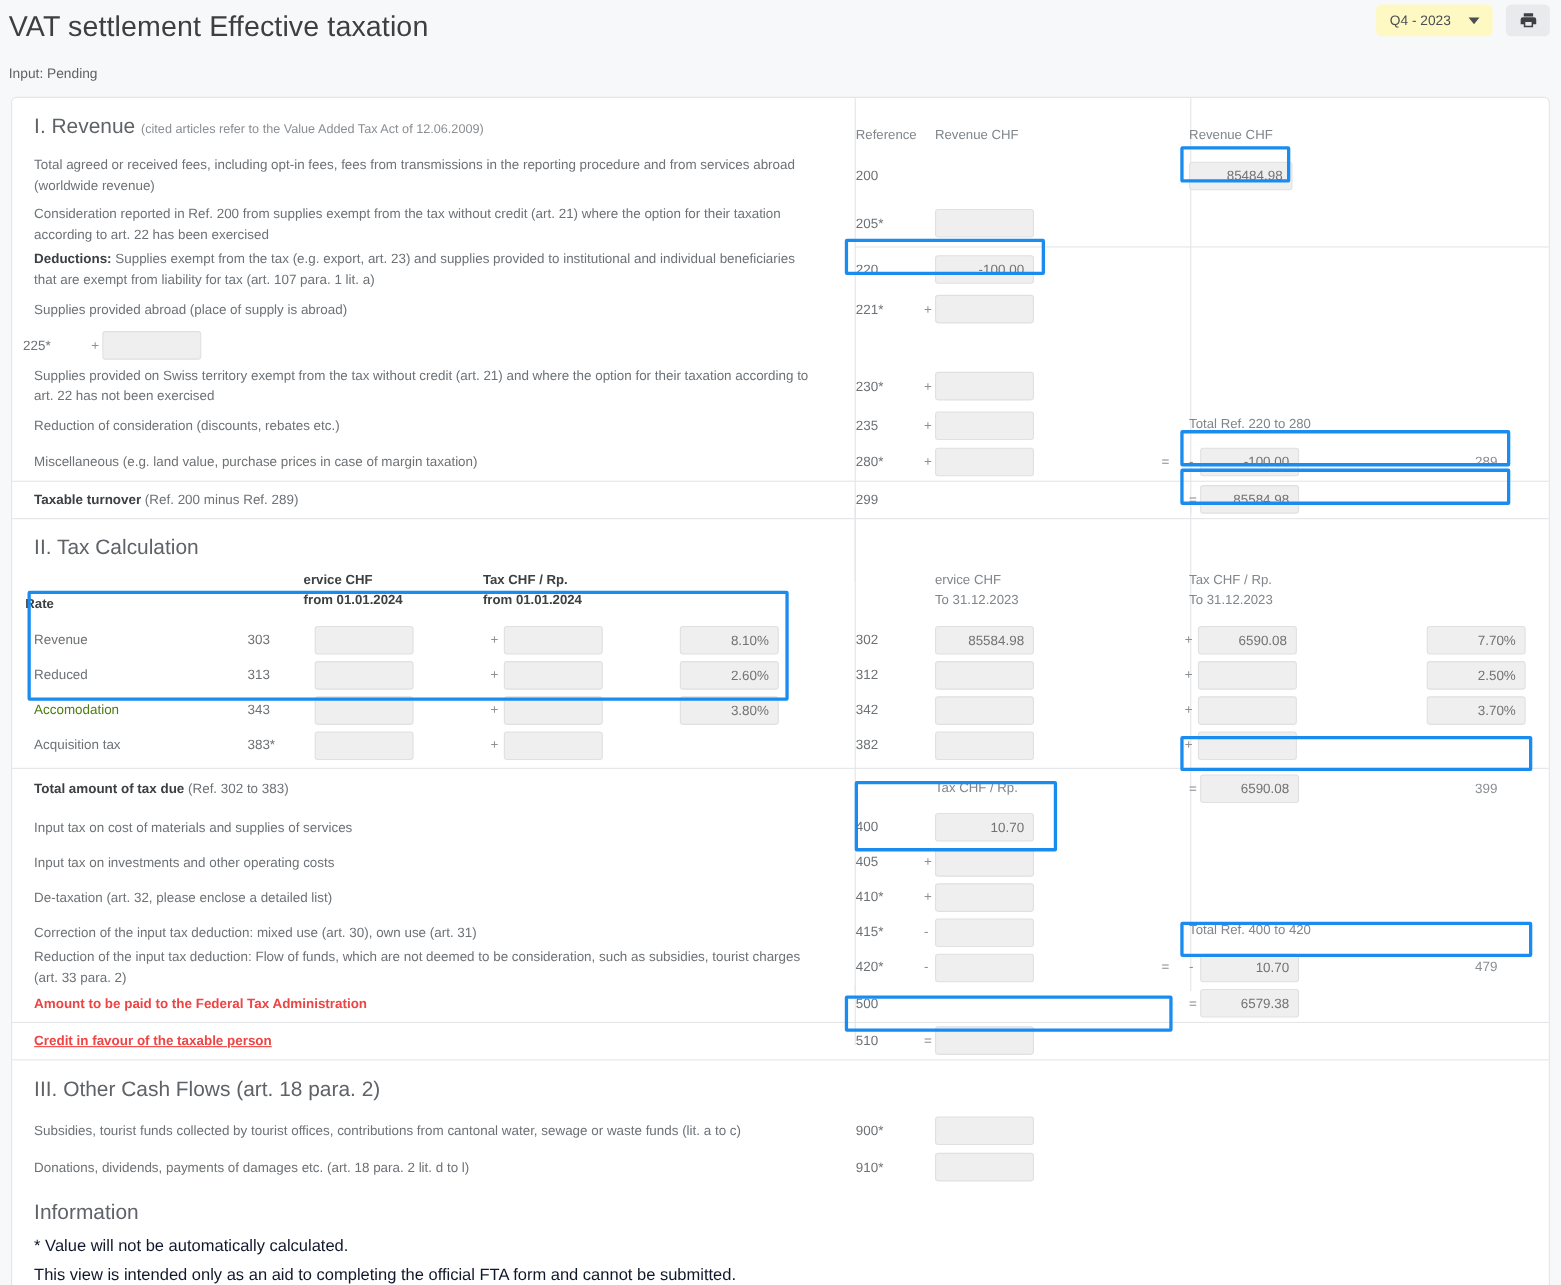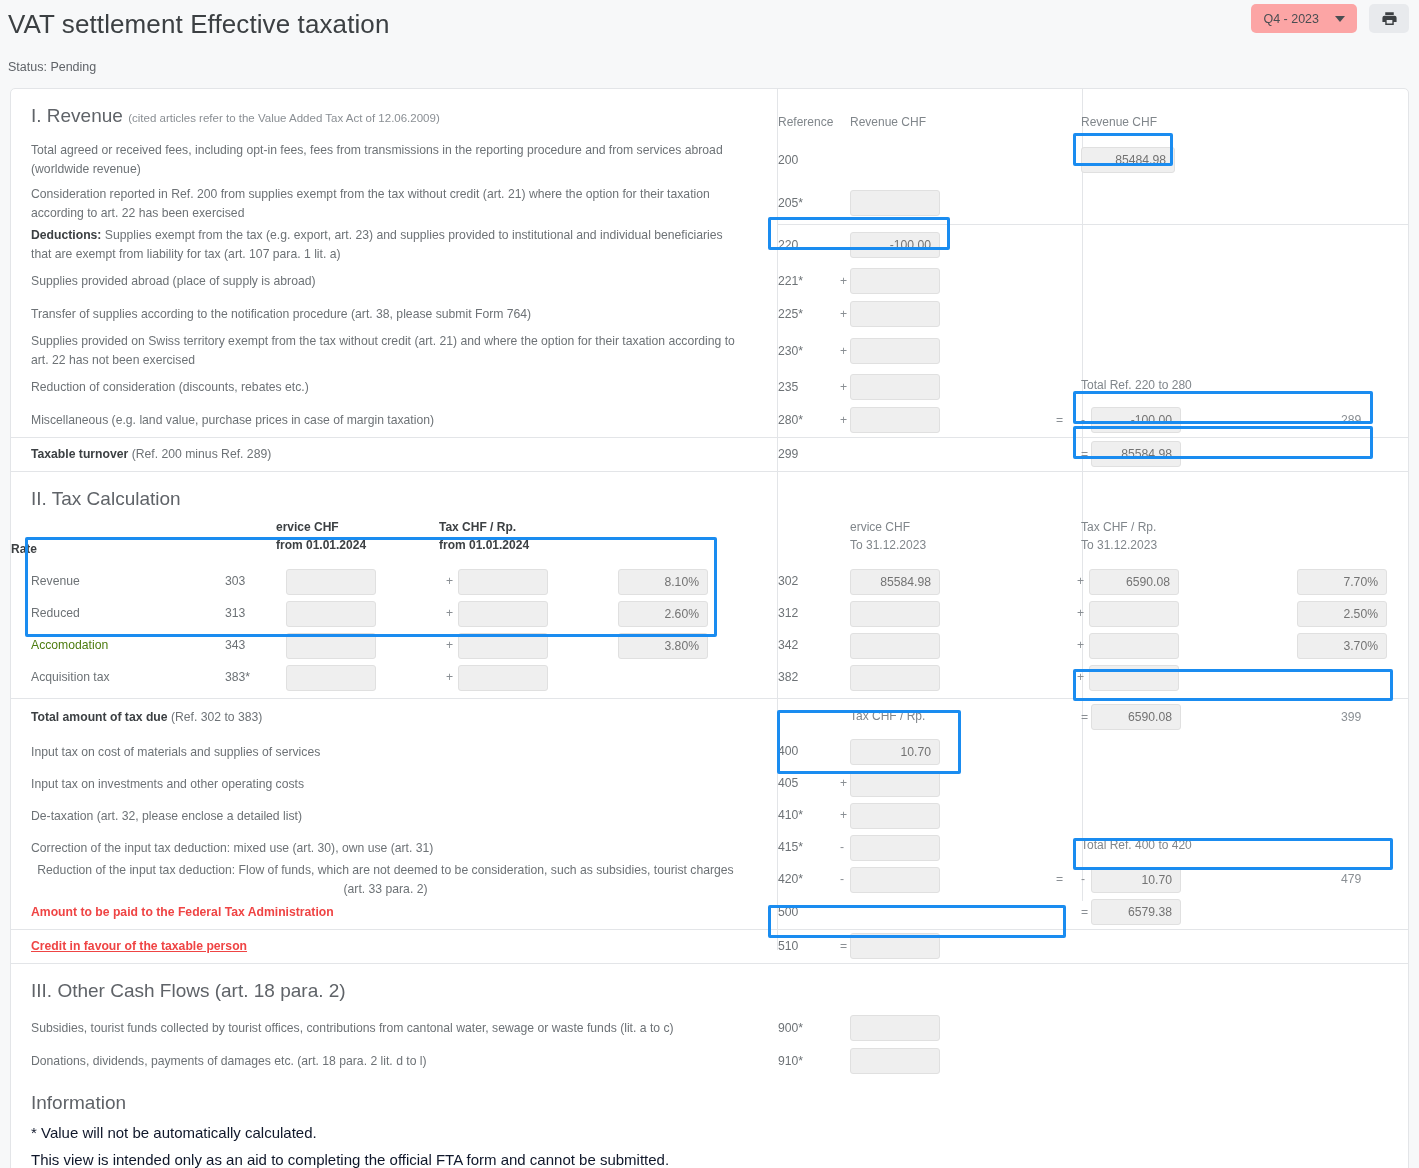--- a/index.html
+++ b/index.html
@@ -32,21 +32,21 @@
   }
   .header-actions {
     position: absolute;
     top: 4px; right: 10px;
     display: flex;
     align-items: center;
     gap: 12px;
   }
   .period-select {
     display: flex; align-items: center; gap: 16px;
-    background: #fca5a5;
+    background: #fef9c3;
     border: none;
     border-radius: 5px;
     padding: 0 12px;
     height: 29px;
     font-size: 12.5px;
     color: #4a4e52;
     cursor: pointer;
   }
   .caret {
     width: 0; height: 0;
@@ -162,21 +162,21 @@
     font-size: 15px;
     color: #0f172a;
     padding: 10px 0 10px 20px;
   }
 </style>
 </head>
 <body>
 
 <div class="page-header">
   <div class="title">VAT settlement Effective taxation</div>
-  <div class="status">Status: Pending</div>
+  <div class="status">Input: Pending</div>
   <div class="header-actions">
     <div class="period-select">
       <span>Q4 - 2023</span>
       <span class="caret"></span>
     </div>
     <div class="print-btn">
       <svg width="17" height="17" viewBox="0 0 24 24">
         <path fill="#3c4043" d="M18 7H6V3h12v4zm1 3a1 1 0 100-2 1 1 0 000 2zm-3 9H8v-5h8v5zm3-11H5a3 3 0 00-3 3v6h4v4h12v-4h4v-6a3 3 0 00-3-3z"></path>
       </svg>
     </div>
@@ -254,23 +254,20 @@
     </div>
     <div class="c-mid">
       <span class="ref" style="top:9px;">221*</span>
       <span class="op" style="left:72px;top:9px;">+</span>
       <div class="inp" style="left:82px;top:3px;"></div>
     </div>
     <div class="c-right"></div>
   </div>
 
   <div class="row" style="height:33px;">
-    <div class="c-desc">
-      <div class="desc" style="padding:0;">Transfer of supplies according to the notification procedure (art. 38, please submit Form 764)</div>
-    </div>
     <div class="c-mid">
       <span class="ref" style="top:9px;">225*</span>
       <span class="op" style="left:72px;top:9px;">+</span>
       <div class="inp" style="left:82px;top:3px;"></div>
     </div>
     <div class="c-right"></div>
   </div>
 
   <div class="row" style="height:40px;">
     <div class="c-desc">
@@ -335,21 +332,21 @@
   <div class="row">
     <div class="c-desc">
       <div class="sec-head">II. Tax Calculation</div>
     </div>
     <div class="c-mid"></div>
     <div class="c-right"></div>
   </div>
 
   <div class="row" style="height:46px;">
     <div class="c-desc" style="position:relative;">
-      <span class="colhead bold" style="position:absolute;left:0;top:8px;">Rate</span>
+      <span class="colhead bold" style="position:absolute;left:12px;top:8px;">Rate</span>
       <span class="colhead bold" style="position:absolute;left:265px;top:-2px;padding:0;">ervice CHF</span>
       <span class="colhead bold" style="position:absolute;left:265px;top:16px;padding:0;">from 01.01.2024</span>
       <span class="colhead bold" style="position:absolute;left:428px;top:-2px;padding:0;">Tax CHF / Rp.</span>
       <span class="colhead bold" style="position:absolute;left:428px;top:16px;padding:0;">from 01.01.2024</span>
     </div>
     <div class="c-mid">
       <span class="colhead" style="position:absolute;left:82px;top:-2px;padding:0;">ervice CHF</span>
       <span class="colhead" style="position:absolute;left:82px;top:16px;padding:0;">To 31.12.2023</span>
     </div>
     <div class="c-right">
@@ -496,21 +493,21 @@
       <span class="op" style="left:72px;top:8px;">-</span>
       <div class="inp" style="left:82px;top:3px;"></div>
     </div>
     <div class="c-right">
       <div class="colhead" style="position:absolute;left:8px;top:-8px;">Total Ref. 400 to 420</div>
     </div>
   </div>
 
   <div class="row" style="height:32px;">
     <div class="c-desc">
-      <div class="desc" style="padding:0;text-align:center;">Reduction of the input tax deduction: Flow of funds, which are not deemed to be consideration, such as subsidies, tourist charges (art. 33 para. 2)</div>
+      <div class="desc" style="padding:0;">Reduction of the input tax deduction: Flow of funds, which are not deemed to be consideration, such as subsidies, tourist charges (art. 33 para. 2)</div>
     </div>
     <div class="c-mid">
       <span class="ref" style="top:8px;">420*</span>
       <span class="op" style="left:72px;top:8px;">-</span>
       <div class="inp" style="left:82px;top:3px;"></div>
       <span class="op" style="left:288px;top:8px;">=</span>
     </div>
     <div class="c-right">
       <span class="op" style="left:8px;top:8px;">-</span>
       <div class="inp" style="left:18px;top:3px;">10.70</div>

